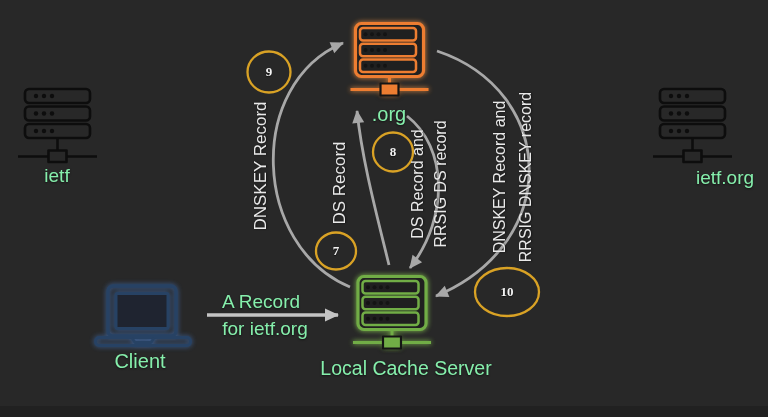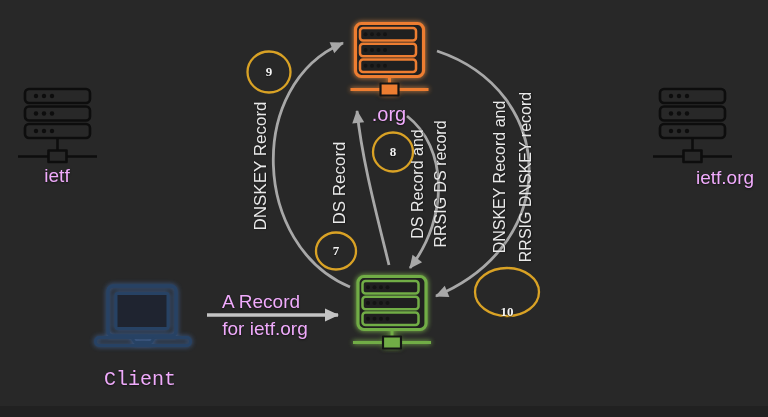--- a/index.html
+++ b/index.html
@@ -4,21 +4,21 @@
 <style>
   html,body{margin:0;padding:0;background:#111;}
   .stage{
     position:relative;width:768px;height:417px;overflow:hidden;
     background:#282828;
     font-family:"Liberation Sans", sans-serif;
   }
   .footer-strip{position:absolute;left:0;bottom:0;width:100%;height:11px;background:#212121;}
   .layer{position:absolute;left:0;top:0;}
   .lbl{
-    position:absolute;color:#f0abfc;white-space:nowrap;
+    position:absolute;color:#86efac;white-space:nowrap;
     transform:translate(-50%,-50%);
     text-shadow:0 1px 2px rgba(0,0,0,.55);
   }
   .vlbl{
     position:absolute;color:#e9e9e9;white-space:nowrap;
     transform:translate(-50%,-50%) rotate(-90deg);
     text-shadow:0 1px 2px rgba(0,0,0,.55);
     font-size:17px;
   }
   .vlbl2{
@@ -138,35 +138,36 @@
     </g>
     <g transform="translate(95,286)">
       <use href="#laptop" color="#3f69a6" filter="url(#glow)" opacity="0.9"></use>
       <use href="#laptop" color="#274264"></use>
     </g>
   </svg>
 
   <div class="lbl f19" style="left:57px;top:176px;">ietf</div>
   <div class="lbl f20" style="left:389px;top:114px;">.org</div>
   <div class="lbl f19" style="left:725px;top:178px;">ietf.org</div>
-  <div class="lbl f20" style="left:140px;top:379px;font-family:Liberation Mono, monospace;">Client</div>
+  <div class="lbl f20" style="left:140px;top:361px;">Client</div>
+  <div class="lbl" style="left:406px;top:368px;font-size:19.5px;">Local Cache Server</div>
 
   <div class="lbl f19" style="left:265px;top:329px;">for ietf.org</div>
   <div class="lbl f19" style="left:261px;top:302px;">A Record</div>
 
   <div class="vlbl" style="left:261px;top:166px;">DNSKEY Record</div>
   <div class="vlbl" style="left:340px;top:183px;">DS Record</div>
   <div class="vlbl2" style="left:429px;top:184px;line-height:23px;">
     <span>DS Record and</span>
     <span>RRSIG DS record</span>
   </div>
   <div class="vlbl2" style="left:513px;top:177px;line-height:26px;">
     <span>DNSKEY Record and</span>
     <span>RRSIG DNSKEY record</span>
   </div>
 
   <div class="num" style="left:269px;top:72px;">9</div>
   <div class="num" style="left:336px;top:251px;">7</div>
   <div class="num" style="left:393px;top:152px;">8</div>
-  <div class="num" style="left:507px;top:292px;margin-top:20px;">10</div>
+  <div class="num" style="left:507px;top:292px;">10</div>
 
   <div class="footer-strip"></div>
 </div>
 
 </body></html>

